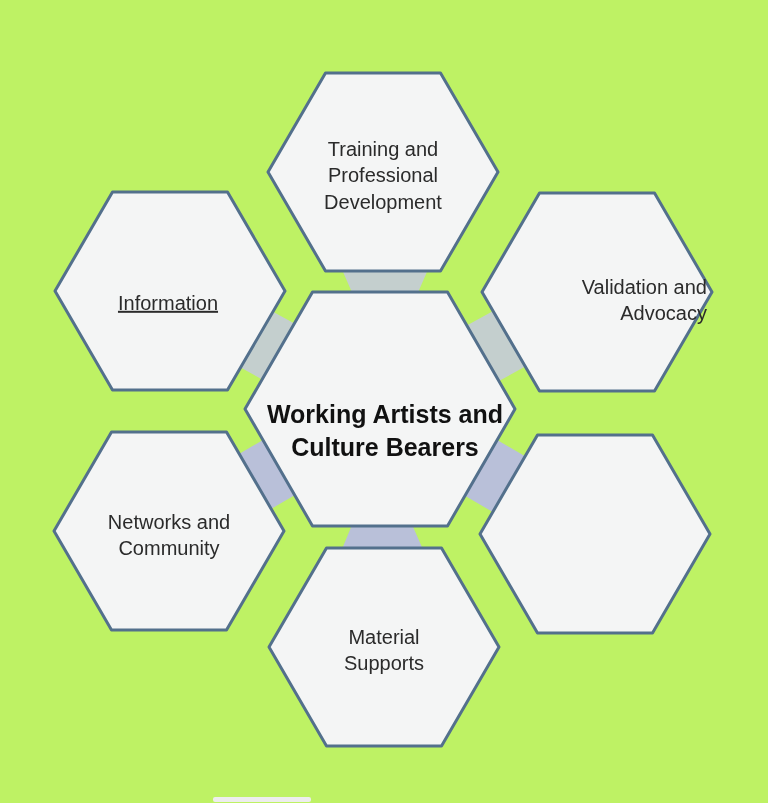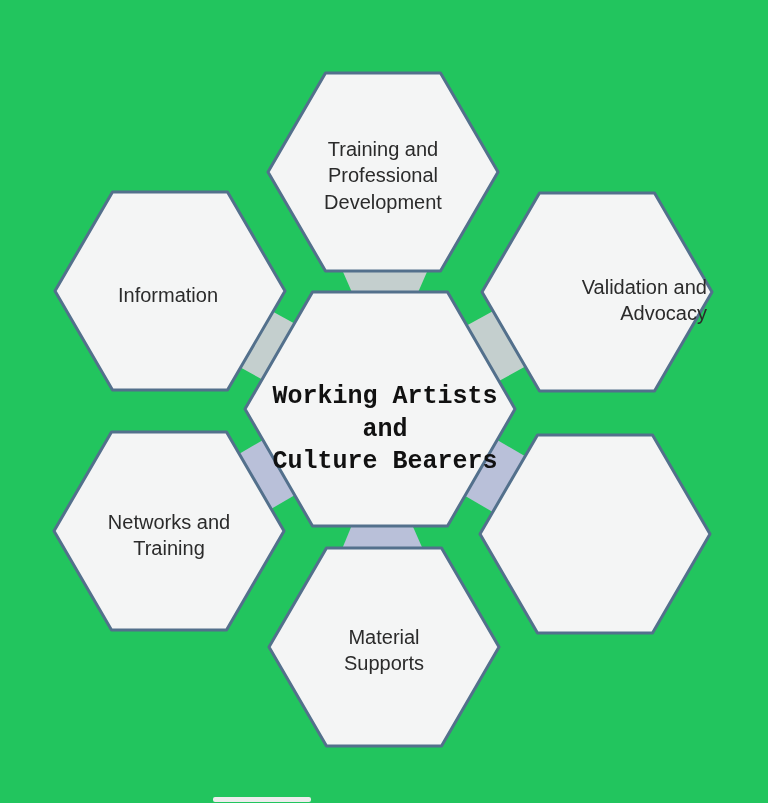--- a/index.html
+++ b/index.html
@@ -5,21 +5,21 @@
   html, body {
     margin: 0;
     padding: 0;
     background: #ffffff;
     font-family: "Liberation Sans", "DejaVu Sans", sans-serif;
   }
   .canvas {
     position: relative;
     width: 768px;
     height: 803px;
-    background: #22c55e;
+    background: #bef264;
     overflow: hidden;
   }
   .canvas svg {
     position: absolute;
     left: 0;
     top: 0;
   }
   .hex {
     fill: var(--hex-fill);
     stroke: var(--hex-border);
@@ -85,19 +85,19 @@
   </svg>
 
   <div class="label" style="left:383px; top:176px;">Training and
 Professional
 Development</div>
   <div class="label" style="left:597px; top:300px;text-align:right;">Validation and
 Advocacy</div>
   <div class="label" style="left:384px; top:650px;text-align:center;">Material
 Supports</div>
   <div class="label" style="left:169px; top:535px;">Networks and
-Training</div>
-  <div class="label" style="left:168px; top:295px;">Information</div>
-  <div class="label center-label" style="left:385px; top:430px;font-family:Liberation Mono, monospace;">Working Artists and
+Community</div>
+  <div class="label" style="left:168px; top:303px;text-decoration:underline;">Information</div>
+  <div class="label center-label" style="left:385px; top:430px;">Working Artists and
 Culture Bearers</div>
 
   <div class="edge-artifact"></div>
 </div>
 
 </body></html>

